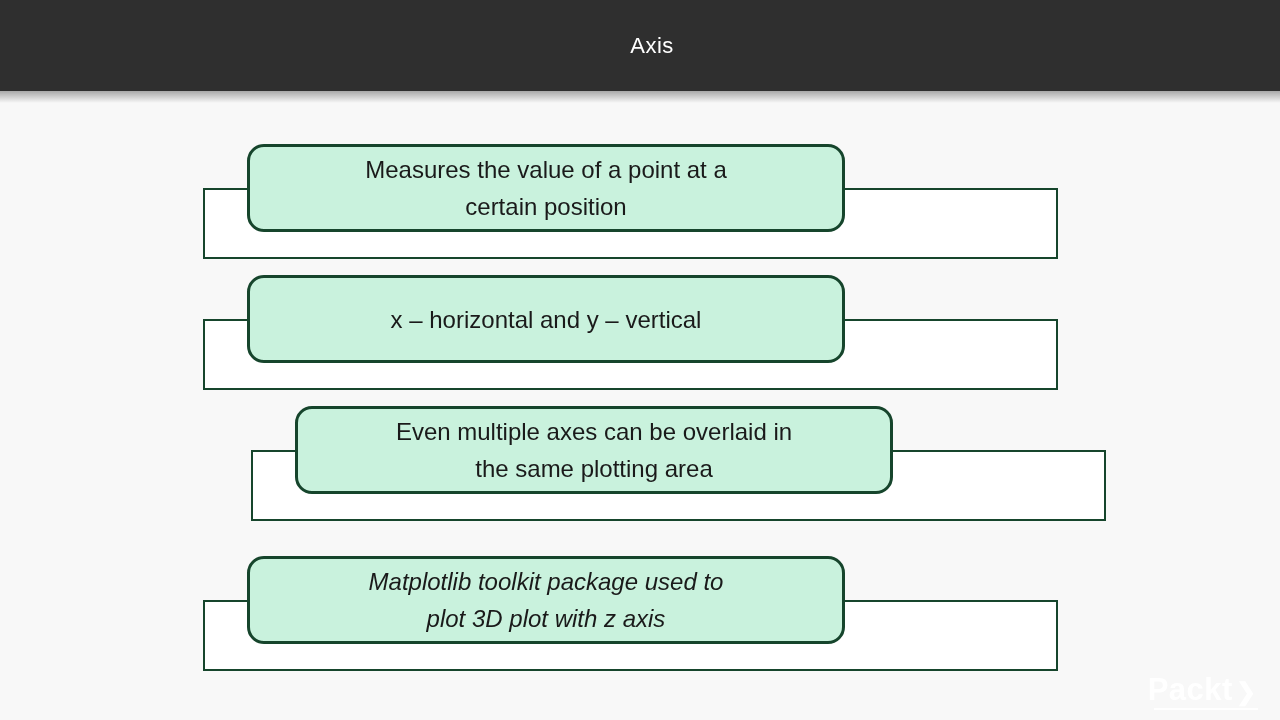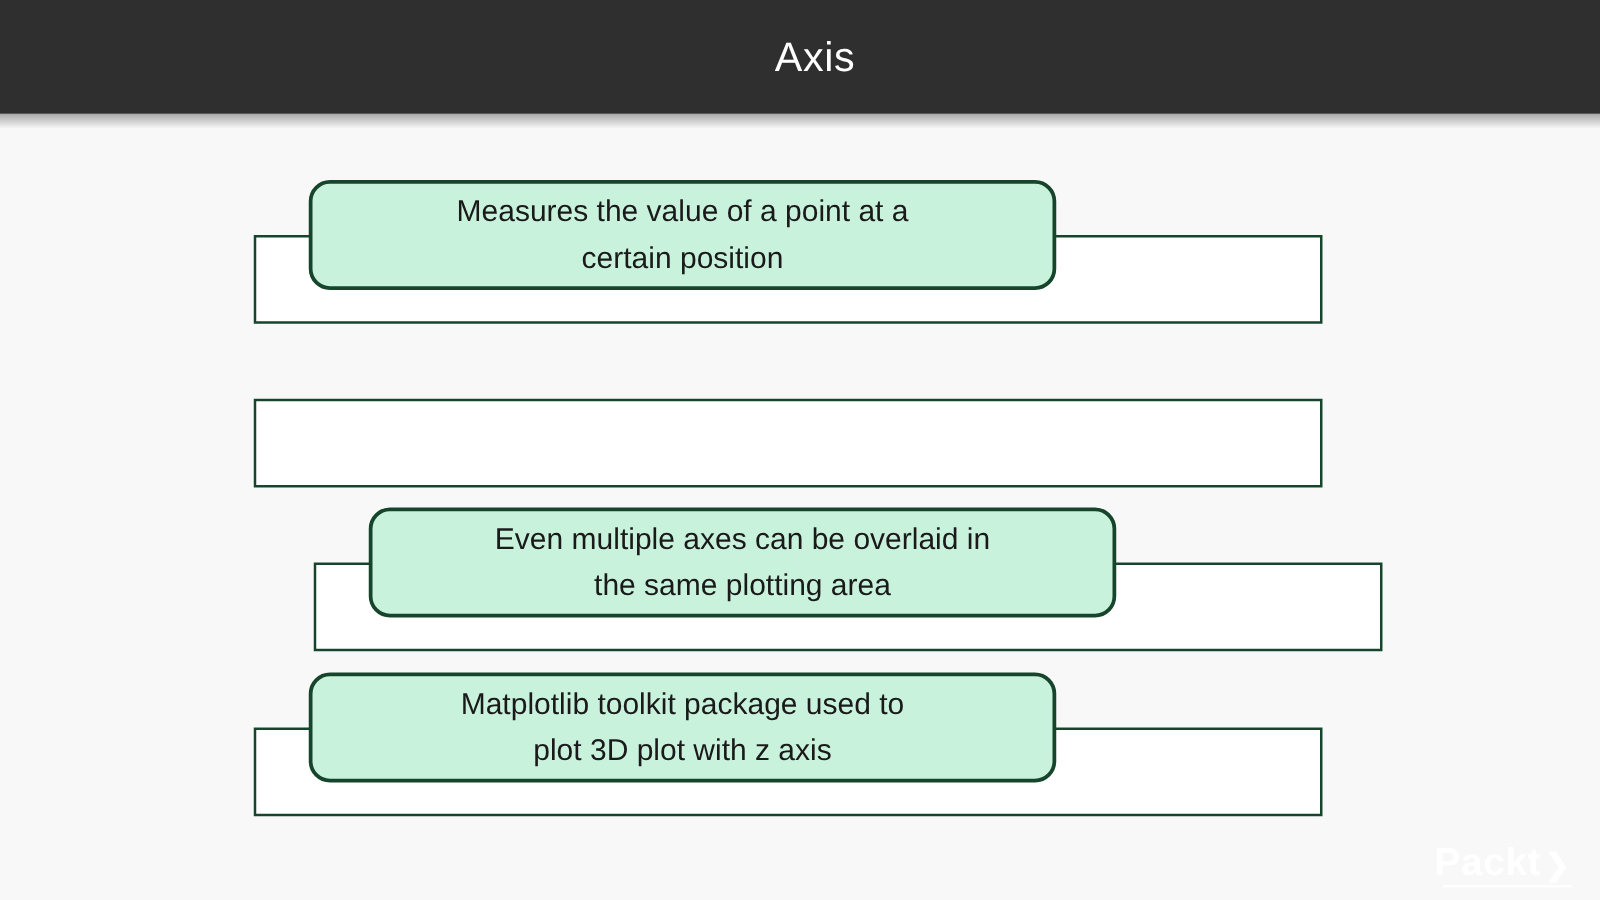--- a/index.html
+++ b/index.html
@@ -18,21 +18,21 @@
     position: absolute;
     top: 0; left: 0;
     width: 1280px; height: 91px;
     background: var(--header-bg, #2f2f2f);
     display: flex;
     align-items: center;
     justify-content: center;
   }
   .header-title {
     color: var(--header-text, #ffffff);
-    font-size: 33px;
+    font-size: 22px;
     letter-spacing: 0.5px;
     margin-left: 24px;
   }
   .header-shadow {
     position: absolute;
     top: 91px; left: 0;
     width: 1280px; height: 12px;
     background: linear-gradient(to bottom, rgba(0,0,0,0.32), rgba(0,0,0,0));
     pointer-events: none;
   }
@@ -40,21 +40,21 @@
   
   .flow-row {
     position: absolute;
     left: 0;
     width: 1280px;
     height: 116px;
   }
   .flow-row.r1 { top: 144px; }
   .flow-row.r2 { top: 275px; }
   .flow-row.r3 { top: 406px; margin-left: 48px; }
-  .flow-row.r4 { top: 538px; }
+  .flow-row.r4 { top: 556px; font-style: italic; }
 
   .base-rect {
     position: absolute;
     left: 203px; top: 44px;
     width: 855px; height: 71px;
     background: var(--rect-fill, #ffffff);
     border: 2px solid var(--border-green, #16452c);
   }
   .callout-box {
     position: absolute;
@@ -115,20 +115,23 @@
   <div class="flow-row r1">
     <div class="base-rect"></div>
     <div class="callout-box">
       <div class="callout-text">Measures the value of a point at a
 certain position</div>
     </div>
   </div>
 
   <div class="flow-row r2">
     <div class="base-rect"></div>
+    <div class="callout-box">
+      <div class="callout-text">x – horizontal and y – vertical</div>
+    </div>
   </div>
 
   <div class="flow-row r3">
     <div class="base-rect"></div>
     <div class="callout-box">
       <div class="callout-text">Even multiple axes can be overlaid in
 the same plotting area</div>
     </div>
   </div>
 

